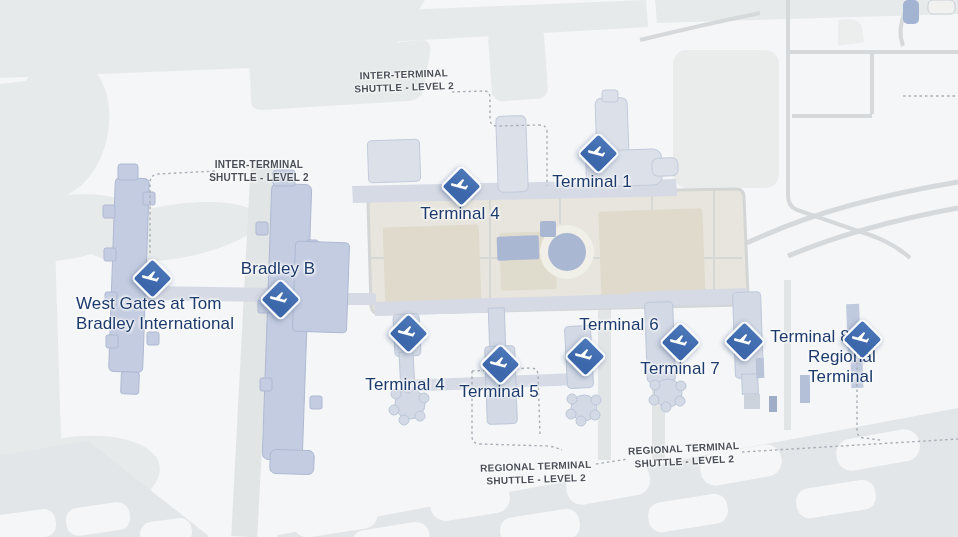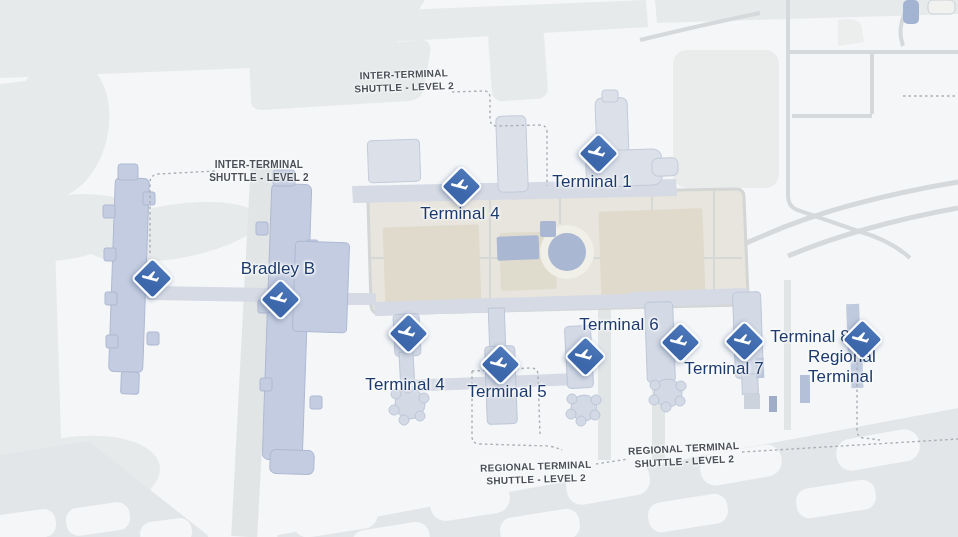--- a/index.html
+++ b/index.html
@@ -231,27 +231,29 @@
       <div class="s-label" style="left: 404px; top: 81px; transform: translate(-50%, -50%) rotate(-2deg);">INTER-TERMINAL
 SHUTTLE - LEVEL 2</div>
       <div class="s-label" style="left: 259px; top: 171px;">INTER-TERMINAL
 SHUTTLE - LEVEL 2</div>
       <div class="s-label" style="left: 536px; top: 473px; transform: translate(-50%, -50%) rotate(-2deg);">REGIONAL TERMINAL
 SHUTTLE - LEVEL 2</div>
       <div class="s-label" style="left: 684px; top: 455px; transform: translate(-50%, -50%) rotate(-3deg);">REGIONAL TERMINAL
 SHUTTLE - LEVEL 2</div>
     </div>
   <div class="layer" id="labels-layer">
+      <div class="t-label" style="left: 155px; top: 314px;">West Gates at Tom
+Bradley International</div>
       <div class="t-label" style="left: 278px; top: 269px;">Bradley B</div>
       <div class="t-label" style="left: 460px; top: 214px;">Terminal 4</div>
       <div class="t-label" style="left: 592px; top: 182px;">Terminal 1</div>
       <div class="t-label" style="left: 405px; top: 361px; margin-top: 24px;">Terminal 4</div>
-      <div class="t-label" style="left: 499px; top: 392px; margin-left: 8px;">Terminal 5</div>
+      <div class="t-label" style="left: 499px; top: 392px;">Terminal 5</div>
       <div class="t-label" style="left: 583px; top: 325px; margin-left: 36px;">Terminal 6</div>
-      <div class="t-label" style="left: 680px; top: 369px; margin-left: 44px;">Terminal 7</div>
+      <div class="t-label" style="left: 680px; top: 369px;">Terminal 7</div>
       <div class="t-label" style="left: 810px; top: 337px;">Terminal 8</div>
       <div class="t-label" style="left: 858px; top: 367px;">Regional Terminal</div>
     </div>
   <div class="layer" id="markers-layer">
       <div class="marker" style="left: 150px; top: 276px;">
     <span class="diamond"></span>
     <svg viewBox="0 0 24 24" aria-hidden="true">
       <g transform="translate(24,2) scale(-1,1)">
         <path d="M22.07 9.64c-.21-.8-1.04-1.28-1.84-1.06L14.92 10 8.46 3.98l-1.93.51 3.87 6.7-4.97 1.33-1.97-1.54-1.45.39 1.82 3.16.77 1.33 1.6-.43 5.31-1.42 4.35-1.16 4.64-1.24c.81-.23 1.28-1.05 1.07-1.85z"></path>
       </g>

